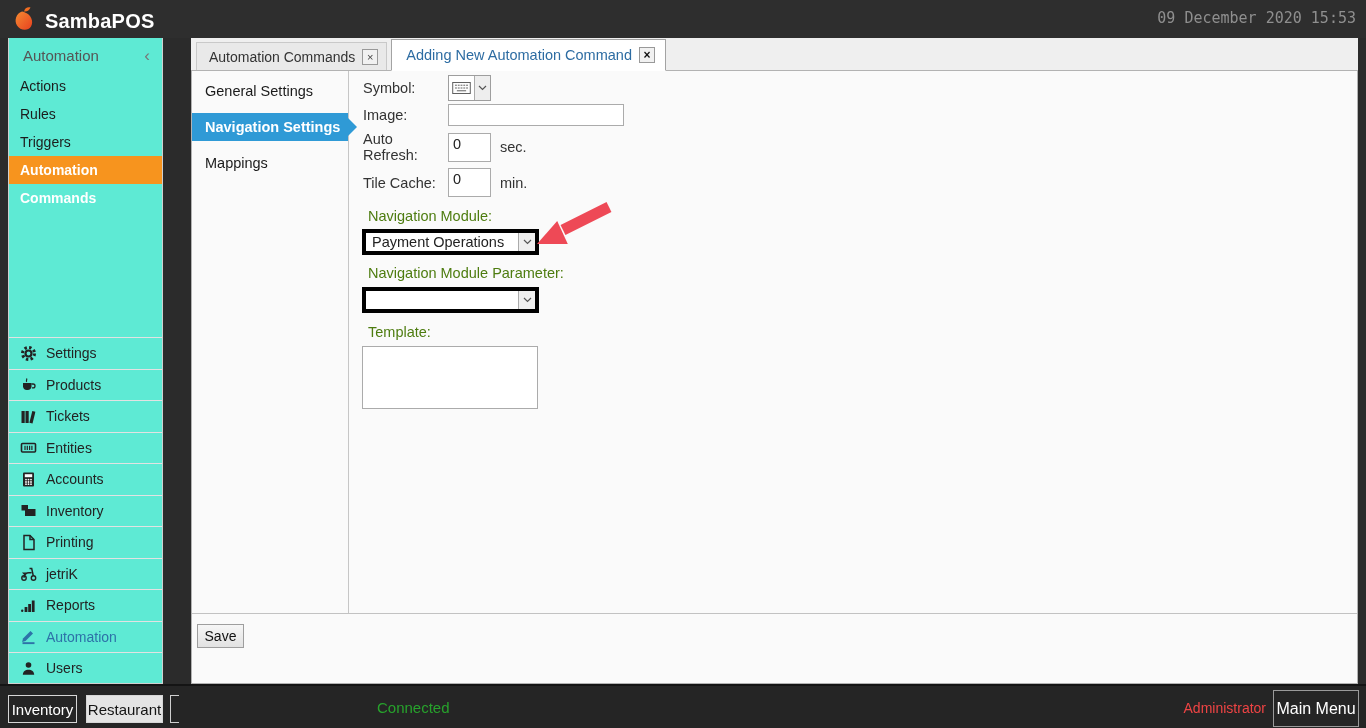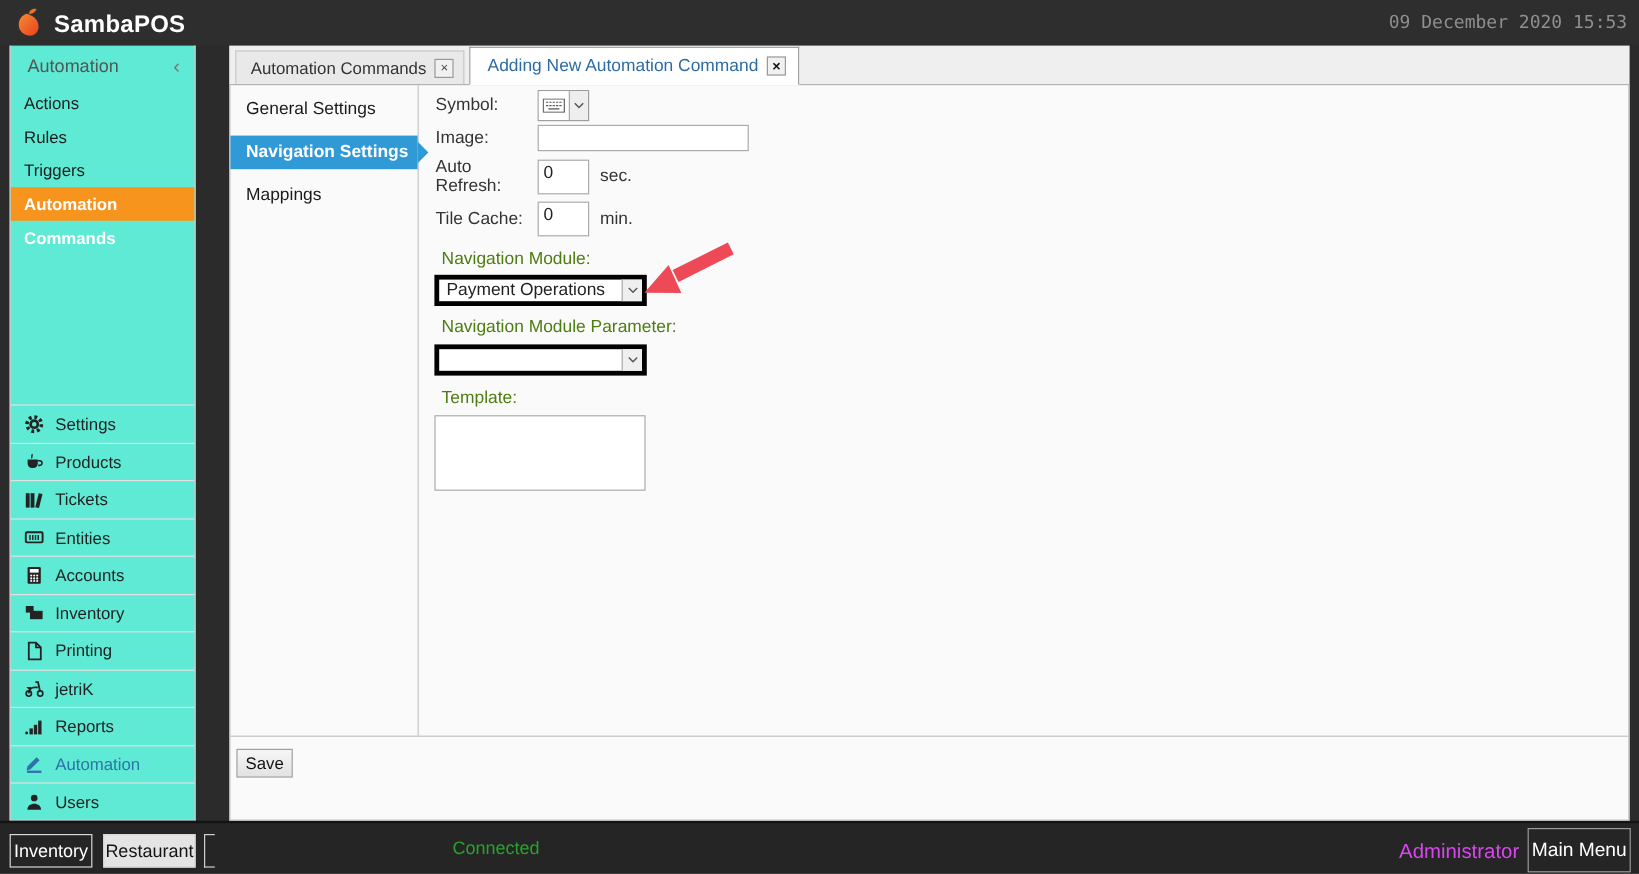--- a/index.html
+++ b/index.html
@@ -62,21 +62,21 @@
   .footer-strip { position:absolute; left:0; top:542px; width:1165px; height:71px; border-top:1px solid #c2c2c2; }
   .save-btn { position:absolute; left:5px; top:10px; width:47px; height:24px; border:1px solid #9e9e9e;
       background:linear-gradient(#f6f6f6,#e2e2e2); font-family:inherit; font-size:14px; color:#111; cursor:pointer; }
 
   
   .bottombar { position:absolute; left:0; top:684px; width:1366px; height:44px; background:#252525; border-top:2px solid #141414; }
   .kb-btn { position:absolute; left:8px; top:9px; width:69px; height:28px; background:transparent; border:1px solid #d6d6d6; color:#fff; font-family:inherit; font-size:15px; cursor:pointer; }
   .rest-btn { position:absolute; left:86px; top:9px; width:77px; height:28px; background:#e4e4e4; border:1px solid #d6d6d6; color:#141414; font-family:inherit; font-size:15px; cursor:pointer; }
   .frag { position:absolute; left:170px; top:9px; width:9px; height:28px; border:1px solid #cfcfcf; border-right:none; }
   .connected { position:absolute; left:377px; top:13px; color:#27A22C; font-size:15px; }
-  .admin { position:absolute; right:100px; top:14px; color:#d946ef; font-size:17px; }
+  .admin { position:absolute; right:100px; top:14px; color:#ef4444; font-size:14px; }
   .mainmenu-btn { position:absolute; right:7px; top:4px; width:86px; height:37px; background:transparent; border:1px solid #9a9a9a; color:#fff; font-family:inherit; font-size:16px; cursor:pointer; }
 </style>
 </head>
 <body>
 
 <div class="app">
 
   <header class="topbar">
     <div class="logo">
       <svg width="26" height="29" viewBox="0 0 26 28">

